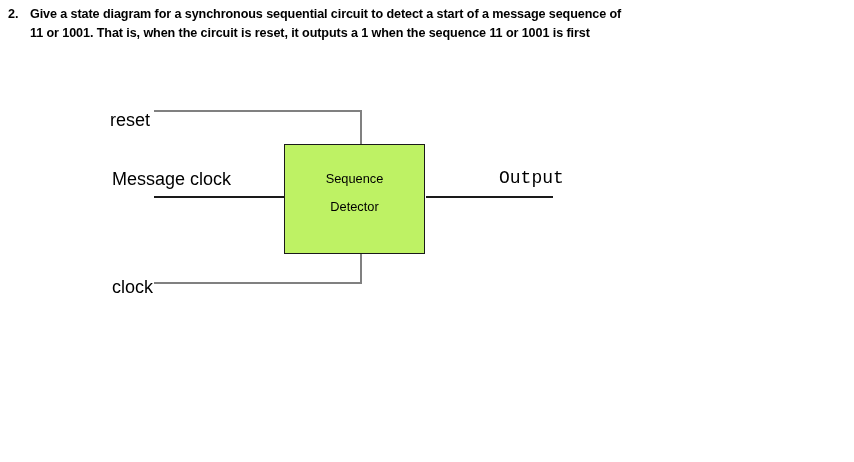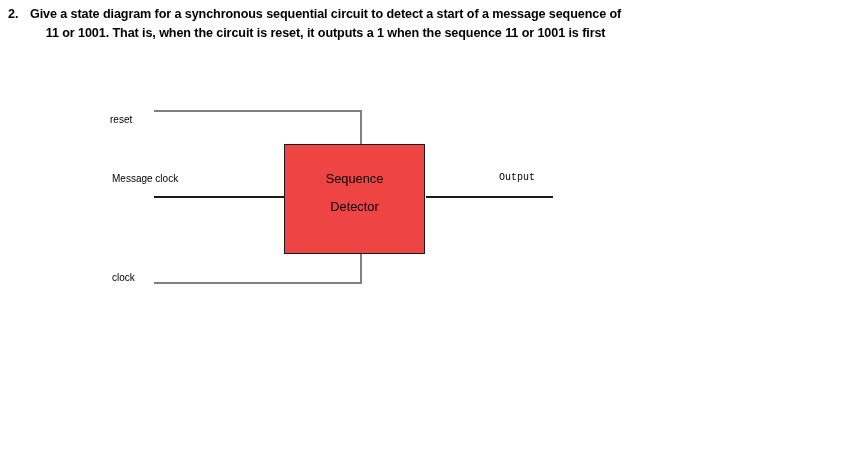--- a/index.html
+++ b/index.html
@@ -28,64 +28,63 @@
     letter-spacing: -0.1px;
   }
   .problem .num {
     position: absolute;
     left: 0;
     top: 0;
   }
   .problem .lines {
     margin-left: 22px;
     white-space: nowrap;
-    text-align: center;
   }
 
   
   .diagram-label {
     position: absolute;
-    font-size: 10px;
+    font-size: 18px;
     line-height: 16px;
     white-space: nowrap;
   }
   .wire {
     position: absolute;
   }
   .wire.gray { background: var(--wire-gray, #808080); }
   .wire.black { background: var(--ink, #1a1a1a); }
 
   .detector-box {
     position: absolute;
     left: 284px;
     top: 144px;
     width: 139px;
     height: 108px;
     border: 1.5px solid var(--ink, #1a1a1a);
-    background: #ef4444;
+    background: #bef264;
     box-sizing: content-box;
     text-align: center;
   }
   .detector-box .box-text {
     margin-top: 20px;
     font-size: 12.8px;
     line-height: 28px;
   }
 
   
   .reset-h  { left: 154px; top: 110px; width: 208px; height: 2px; }
   .reset-v  { left: 360px; top: 110px; width: 2px;  height: 35px; }
   .clock-v  { left: 360px; top: 254px; width: 2px;  height: 30px; }
   .clock-h  { left: 154px; top: 282px; width: 208px; height: 2px; }
   .msg-line { left: 154px; top: 196px; width: 130px; height: 1.5px; }
   .out-line { left: 426px; top: 196px; width: 127px; height: 1.5px; }
 
   .label-reset   { left: 110px; top: 112px; }
   .label-message { left: 112px; top: 171px; }
-  .label-clock   { left: 112px; top: 270px; }
+  .label-clock   { left: 112px; top: 279px; }
   .label-output  { left: 499px; top: 170px; font-family: Liberation Mono, monospace; }
 </style>
 </head>
 <body>
 
 <div class="page">
 
   <div class="problem">
     <span class="num">2.</span>
     <div class="lines">

